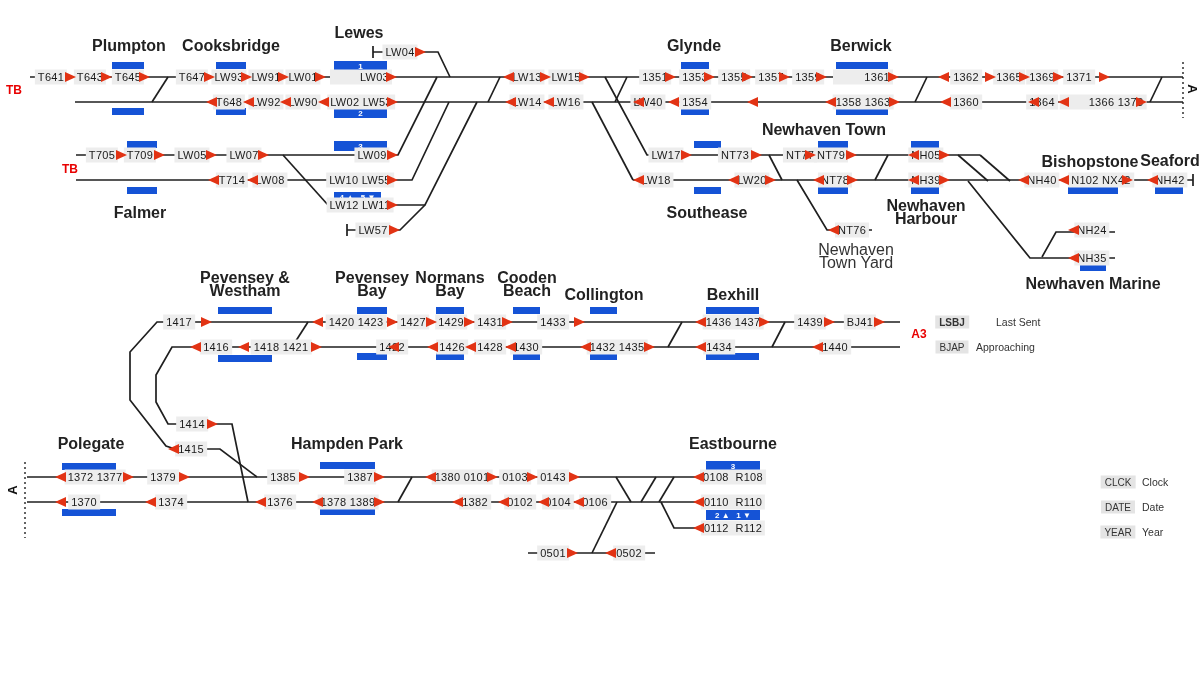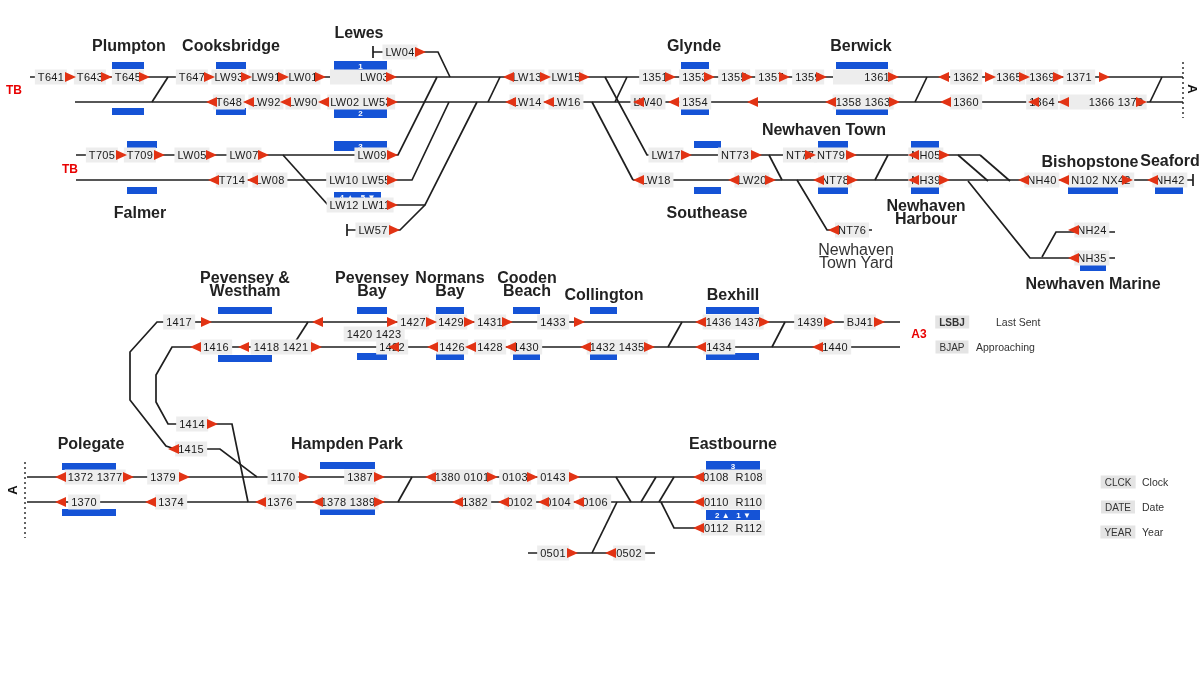--- a/index.html
+++ b/index.html
@@ -177,42 +177,42 @@
       <div class="berth" style="left: 752px; top: 180px;">LW20</div>
       <div class="berth" style="left: 835px; top: 180px;">NT78</div>
       <div class="berth" style="left: 926px; top: 180px;">NH39</div>
       <div class="berth" style="left: 852px; top: 230px;">NT76</div>
       <div class="berth" style="left: 1042px; top: 180px;">NH40</div>
       <div class="berth" style="left: 1101px; top: 180px;">N102 NX42</div>
       <div class="berth" style="left: 1170px; top: 180px;">NH42</div>
       <div class="berth" style="left: 1092px; top: 230px;">NH24</div>
       <div class="berth" style="left: 1092px; top: 258px;">NH35</div>
       <div class="berth" style="left: 179px; top: 322px;">1417</div>
-      <div class="berth" style="left: 356px; top: 334px; margin-left: 18px;">1420 1423</div>
+      <div class="berth" style="left: 356px; top: 322px;">1420 1423</div>
       <div class="berth" style="left: 413px; top: 322px;">1427</div>
       <div class="berth" style="left: 451px; top: 322px;">1429</div>
       <div class="berth" style="left: 490px; top: 322px;">1431</div>
       <div class="berth" style="left: 553px; top: 322px;">1433</div>
       <div class="berth" style="left: 733px; top: 322px;">1436 1437</div>
       <div class="berth" style="left: 810px; top: 322px;">1439</div>
       <div class="berth" style="left: 860px; top: 322px;">BJ41</div>
       <div class="berth" style="left: 216px; top: 347px;">1416</div>
       <div class="berth" style="left: 281px; top: 347px;">1418 1421</div>
       <div class="berth" style="left: 392px; top: 347px;">1422</div>
       <div class="berth" style="left: 452px; top: 347px;">1426</div>
       <div class="berth" style="left: 490px; top: 347px;">1428</div>
       <div class="berth" style="left: 526px; top: 347px;">1430</div>
       <div class="berth" style="left: 617px; top: 347px;">1432 1435</div>
       <div class="berth" style="left: 719px; top: 347px;">1434</div>
       <div class="berth" style="left: 835px; top: 347px;">1440</div>
       <div class="berth" style="left: 192px; top: 424px;">1414</div>
       <div class="berth" style="left: 191px; top: 449px;">1415</div>
       <div class="berth" style="left: 95px; top: 477px;">1372 1377</div>
       <div class="berth" style="left: 163px; top: 477px;">1379</div>
-      <div class="berth" style="left: 283px; top: 477px;">1170</div>
+      <div class="berth" style="left: 283px; top: 477px;">1385</div>
       <div class="berth" style="left: 360px; top: 477px;">1387</div>
       <div class="berth" style="left: 462px; top: 477px;">1380 0101</div>
       <div class="berth" style="left: 515px; top: 477px;">0103</div>
       <div class="berth" style="left: 553px; top: 477px;">0143</div>
       <div class="berth" style="left: 733px; top: 477px;">0108  R108</div>
       <div class="berth" style="left: 84px; top: 502px;">1370</div>
       <div class="berth" style="left: 171px; top: 502px;">1374</div>
       <div class="berth" style="left: 280px; top: 502px;">1376</div>
       <div class="berth" style="left: 348px; top: 502px;">1378 1389</div>
       <div class="berth" style="left: 475px; top: 502px;">1382</div>

